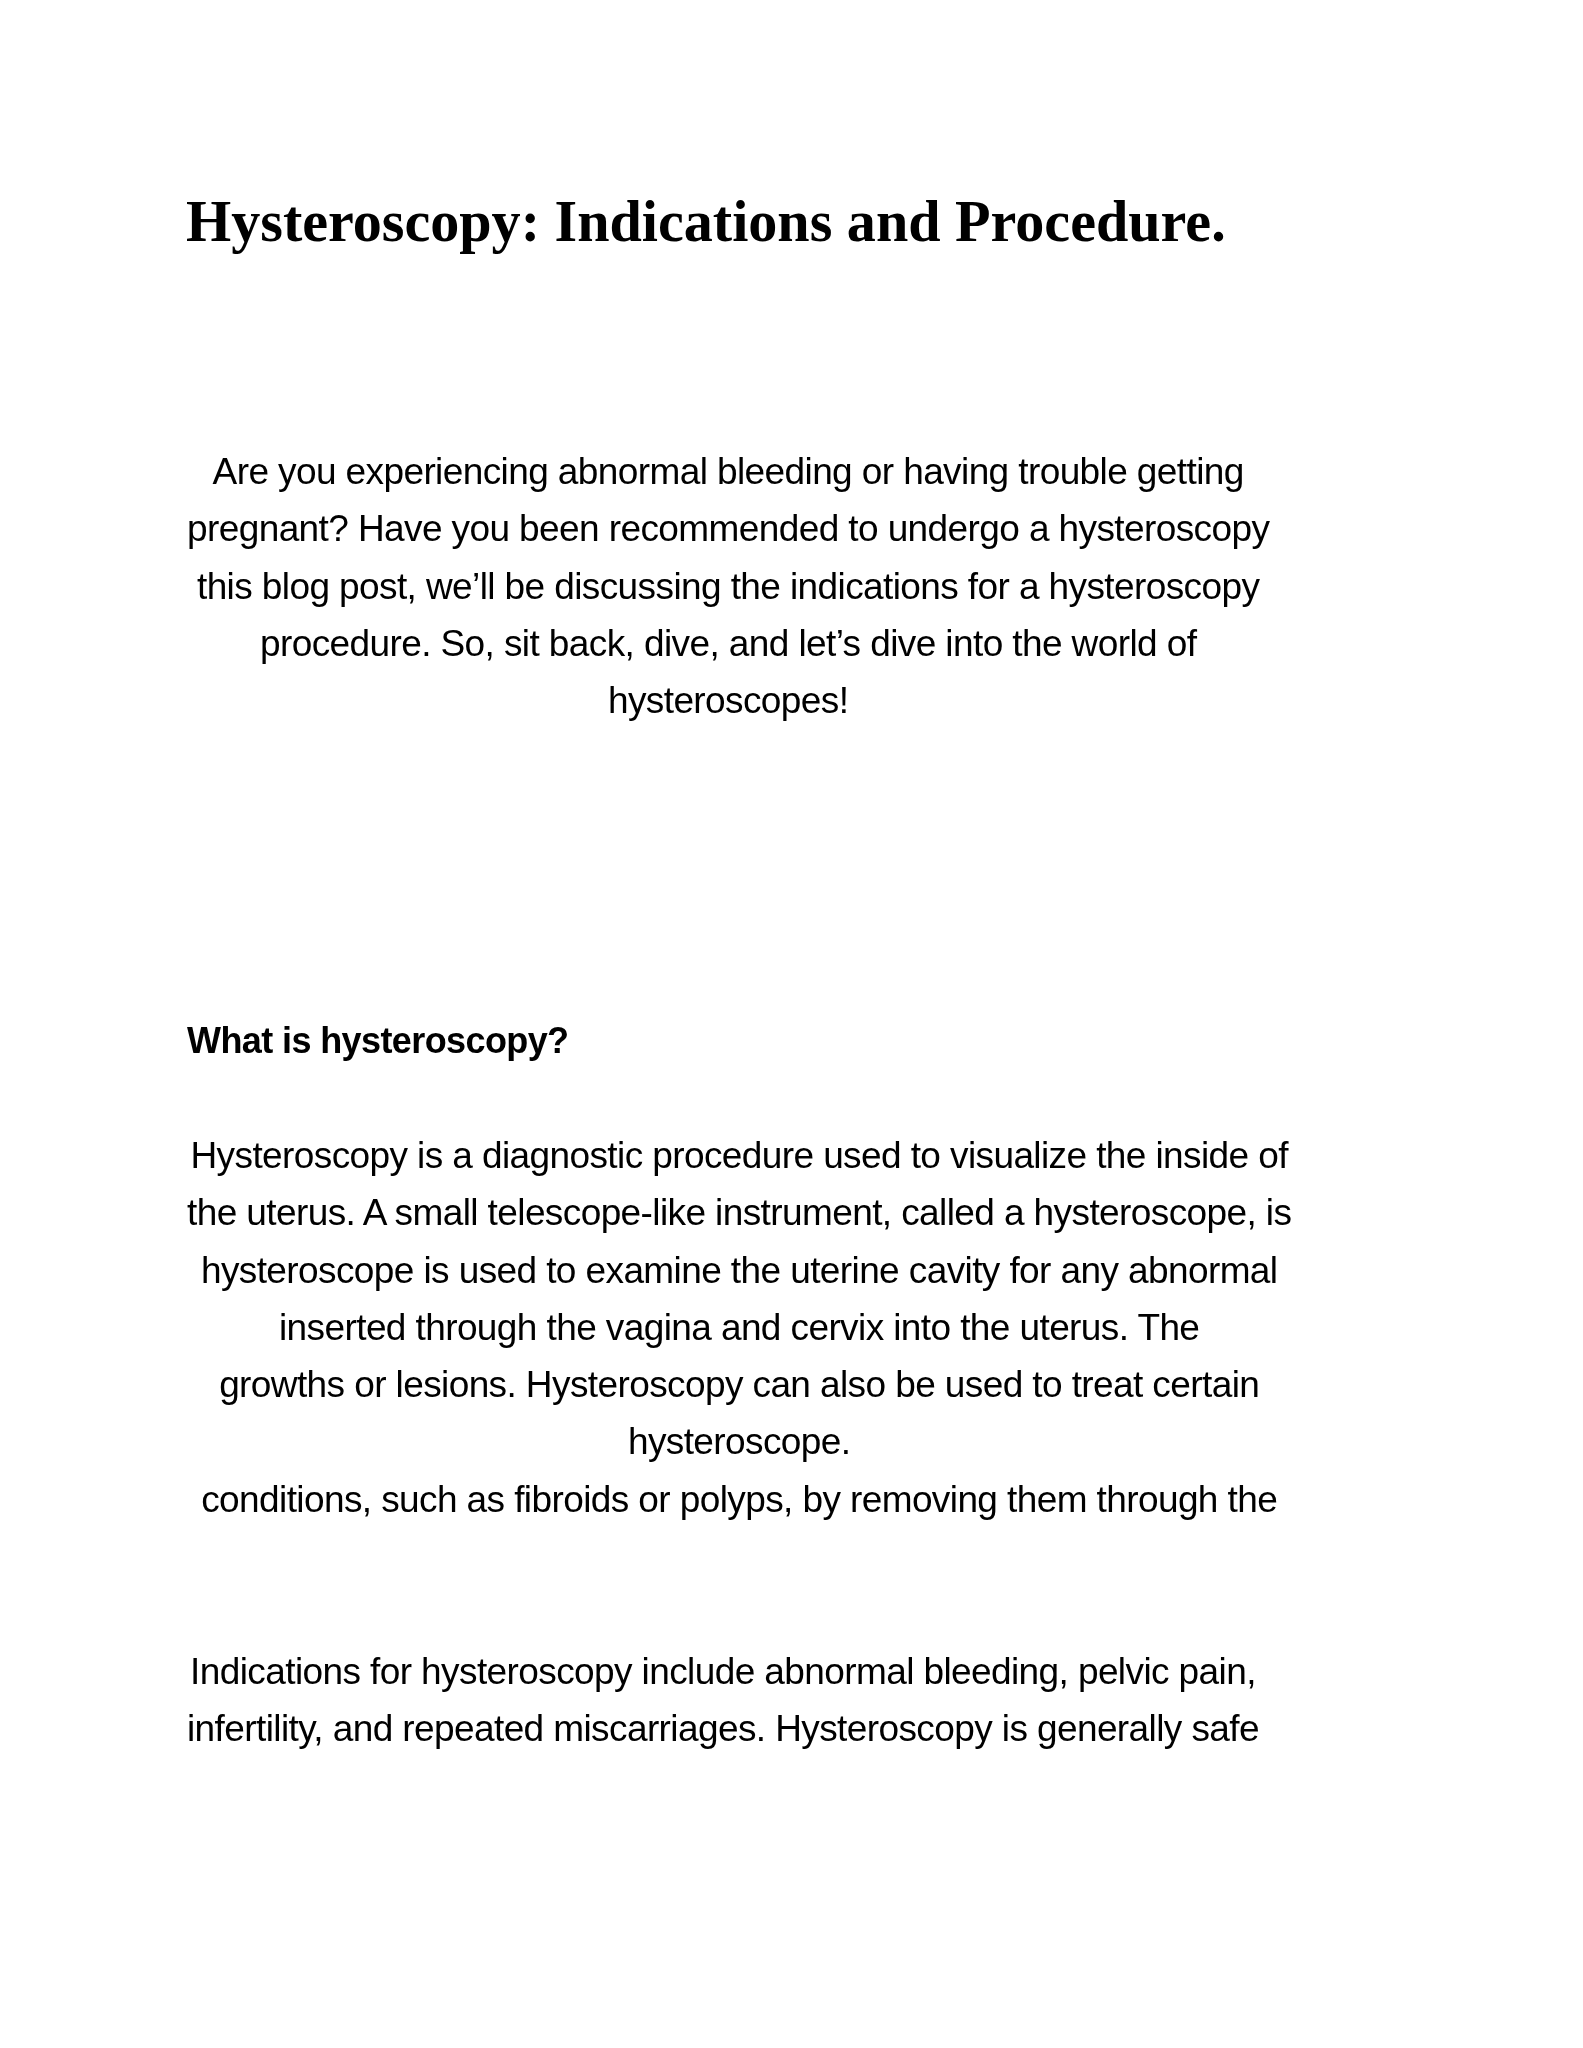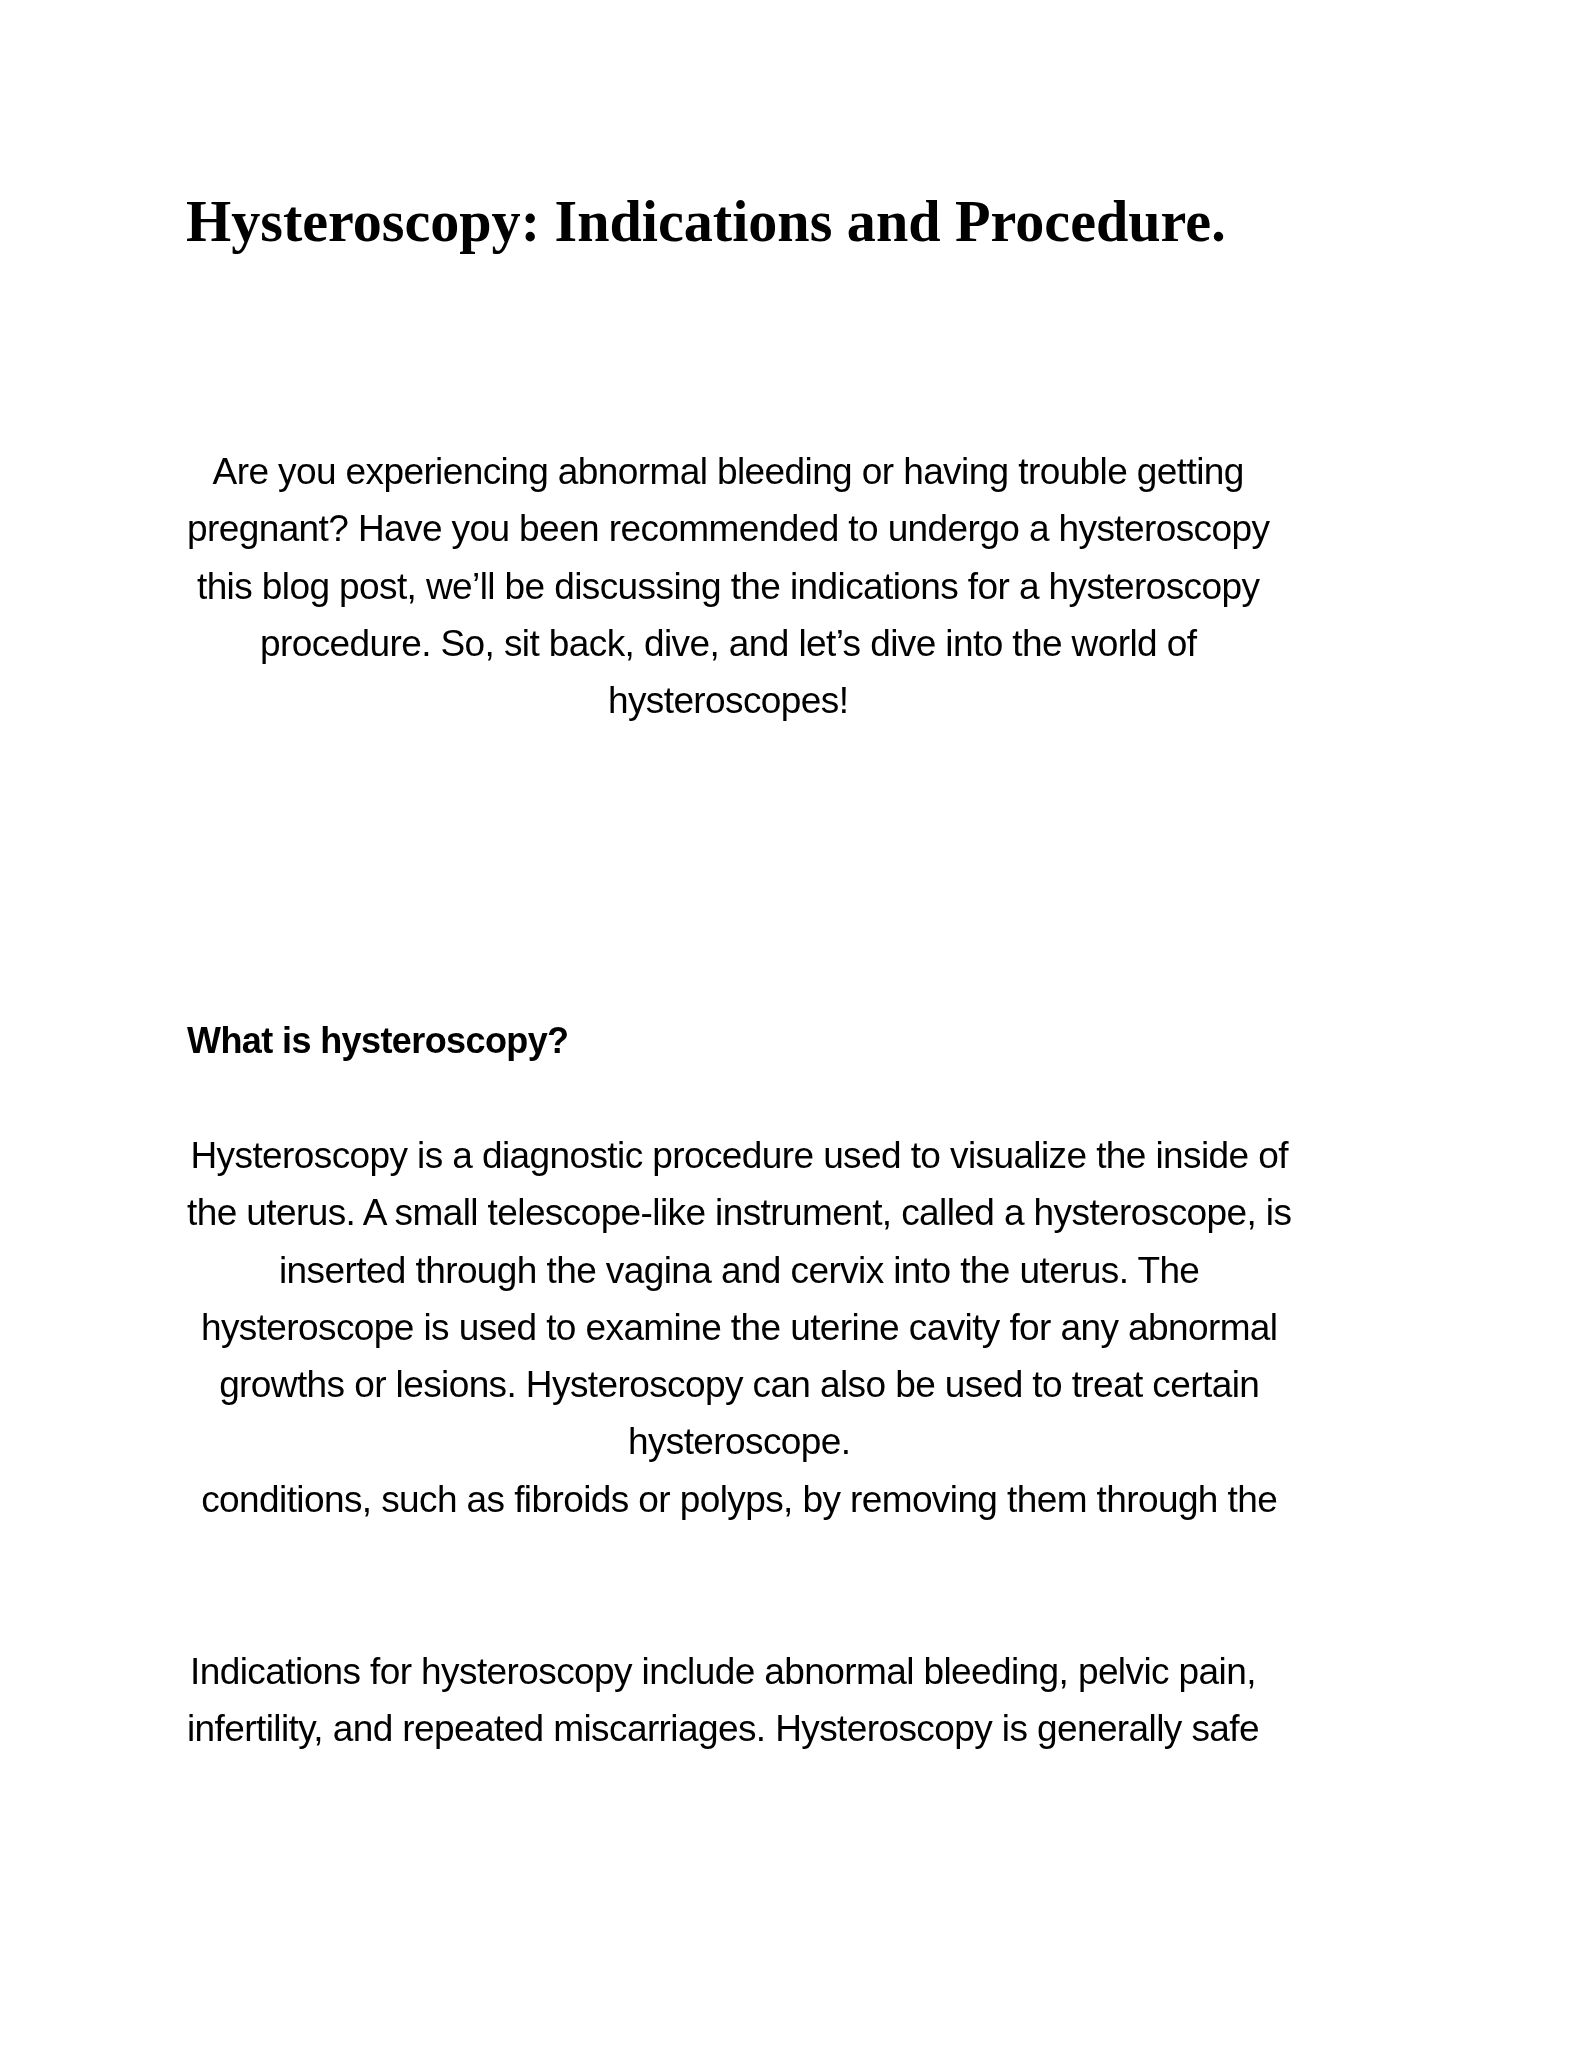--- a/index.html
+++ b/index.html
@@ -33,22 +33,22 @@
   <span class="line">this blog post, we’ll be discussing the indications for a hysteroscopy</span>
   <span class="line">procedure. So, sit back, dive, and let’s dive into the world of</span>
   <span class="line">hysteroscopes!</span>
 </div>
 
 <h2 class="heading" style="top: 1012px; margin:0;">What is hysteroscopy?</h2>
 
 <div class="para" style="top: 1127px;">
   <span class="line">Hysteroscopy is a diagnostic procedure used to visualize the inside of</span>
   <span class="line">the uterus. A small telescope-like instrument, called a hysteroscope, is</span>
+  <span class="line">hysteroscope is used to examine the uterine cavity for any abnormal</span>
   <span class="line">inserted through the vagina and cervix into the uterus. The</span>
-  <span class="line">hysteroscope is used to examine the uterine cavity for any abnormal</span>
   <span class="line">growths or lesions. Hysteroscopy can also be used to treat certain</span>
   <span class="line">hysteroscope.</span>
   <span class="line">conditions, such as fibroids or polyps, by removing them through the</span>
 </div>
 
 <div class="para" style="top: 1643px;">
   <span class="line">Indications for hysteroscopy include abnormal bleeding, pelvic pain,</span>
   <span class="line">infertility, and repeated miscarriages. Hysteroscopy is generally safe</span>
 </div>
 

